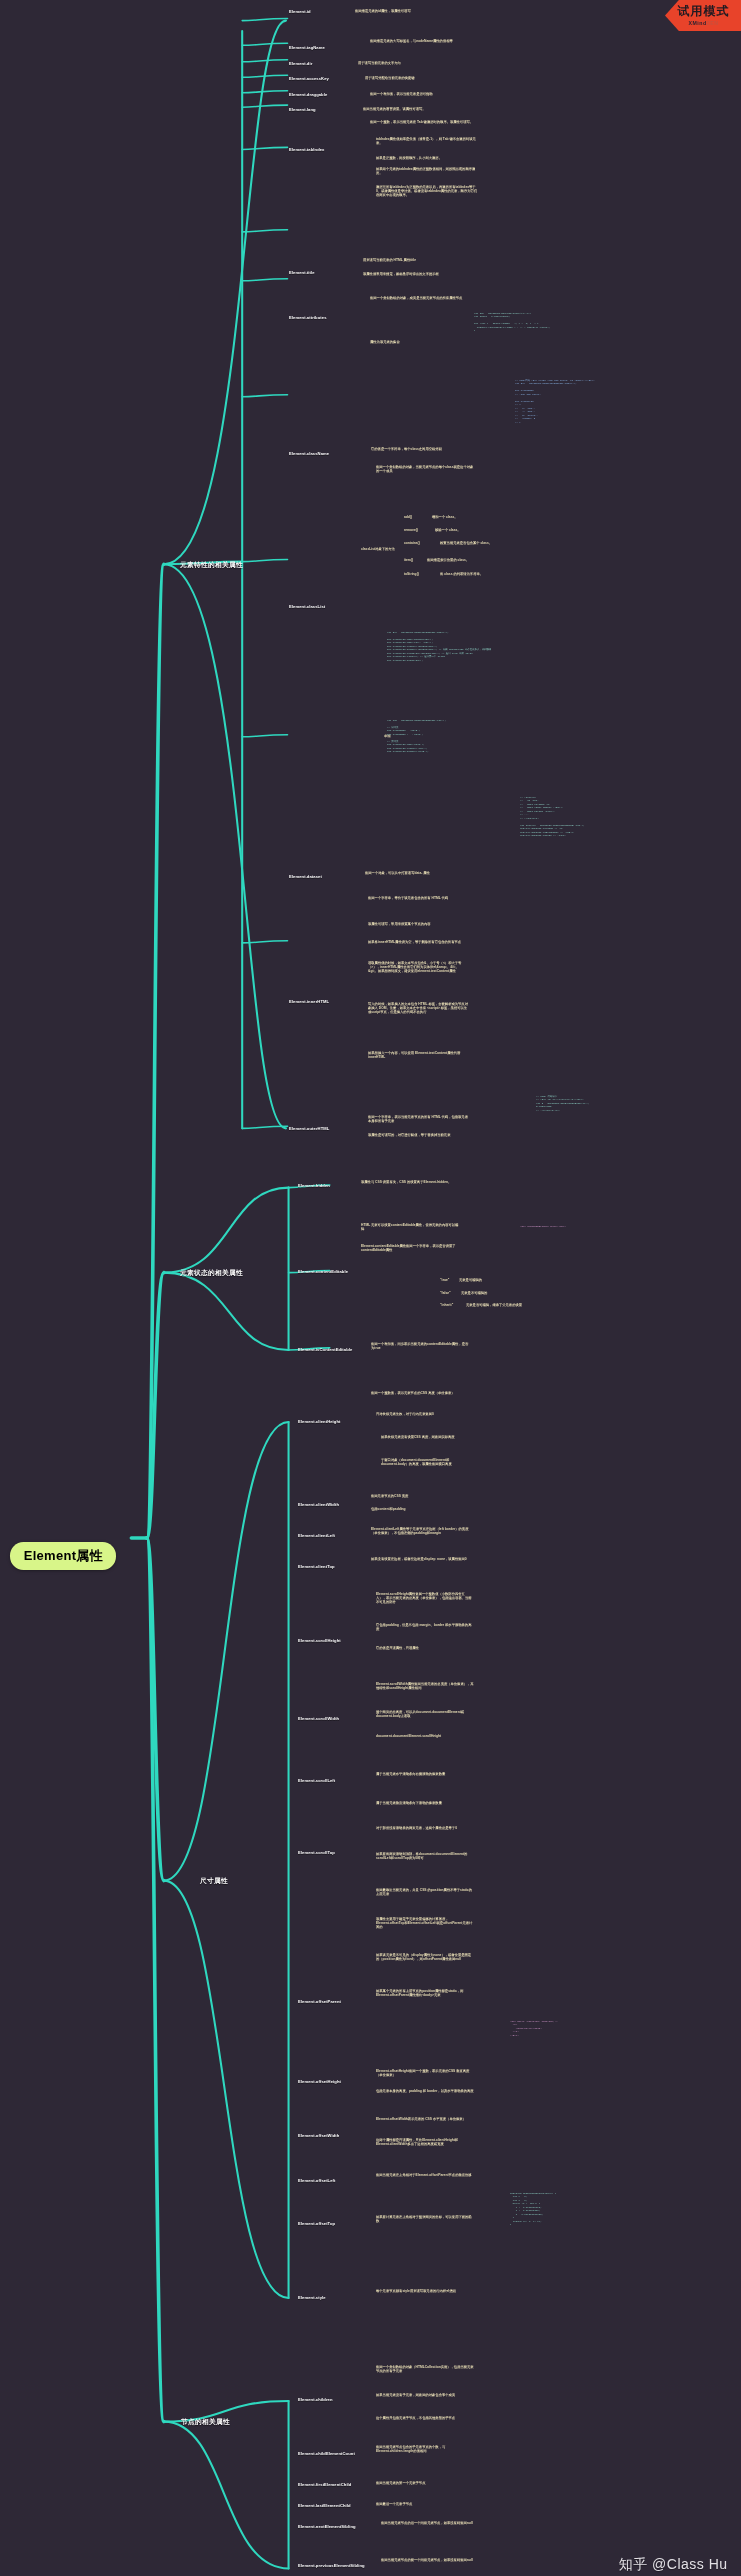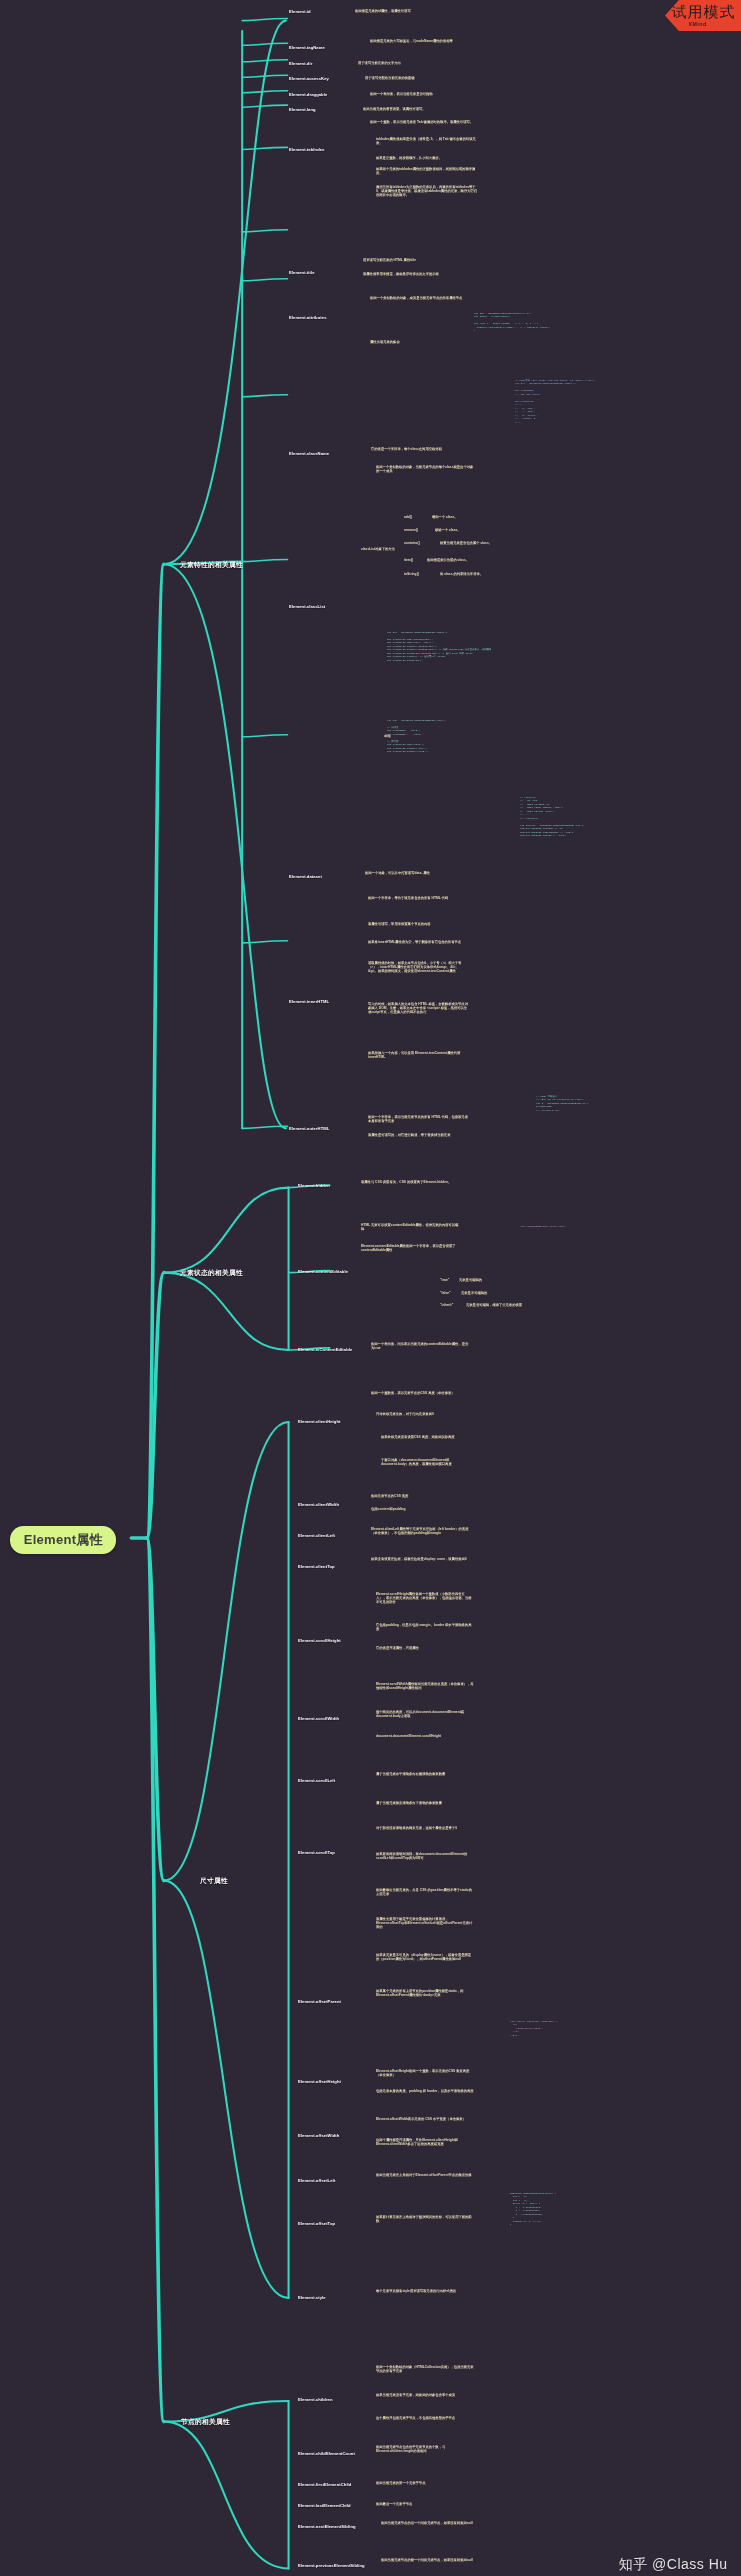--- a/index.html
+++ b/index.html
@@ -22,21 +22,21 @@
     position: absolute;
     top: 0; right: 0;
     width: 77px; height: 31px;
     background: #e8432a;
     clip-path: polygon(18% 0, 100% 0, 100% 100%, 18% 100%, 0 50%);
     display: flex; flex-direction: column;
     align-items: center; justify-content: center;
     z-index: 50;
   }
   #trial-badge .tb-main {
-    font-size: 15px; font-weight: 400; color: #201a22;
+    font-size: 12px; font-weight: 700; color: #201a22;
     letter-spacing: 1px; line-height: 1.1;
   }
   #trial-badge .tb-sub {
     font-size: 5.2px; letter-spacing: 0.5px; margin-top: 1px;
   }
   #trial-badge .tb-sub b { color: #2b2330; font-weight: 700; }
   #trial-badge .tb-sub span { color: #c7503c; font-weight: 700; }
 
   
   #watermark {
@@ -61,28 +61,29 @@
   .node {
     position: absolute;
     z-index: 5;
     line-height: 1.28;
     white-space: pre-wrap;
   }
 
   
   #root-node {
     background: #d8f589;
-    color: #404040;
+    color: #000000;
     font-size: 13px;
     font-weight: 700;
     border-radius: 13.4px;
     padding: 5.7px 13.4px;
     letter-spacing: 0.3px;
     box-shadow: 0 1px 3.1px rgba(0,0,0,.35);
     z-index: 10;
+    margin-top: 16px;
   }
 
   
   .lvl1 {
     font-size: 6.7px;
     font-weight: 700;
     color: #ffffff;
     letter-spacing: 0.3px;
     text-shadow: 0 0.5px 1px rgba(0,0,0,.55);
   }

